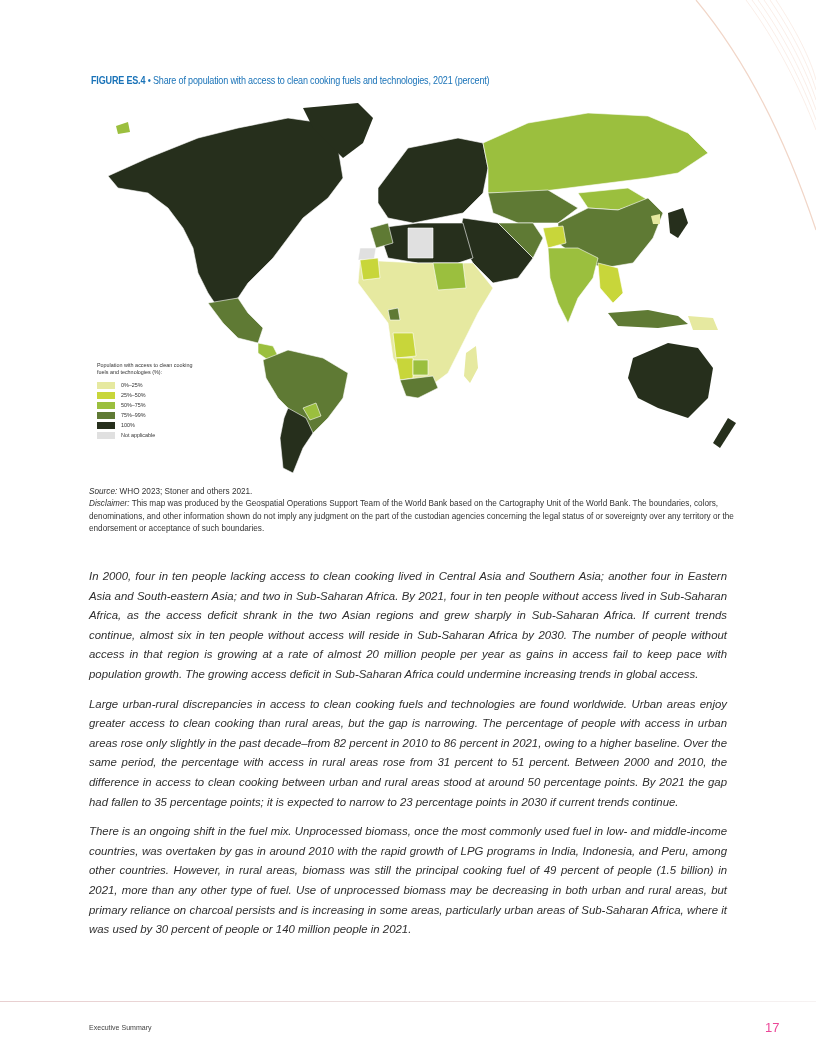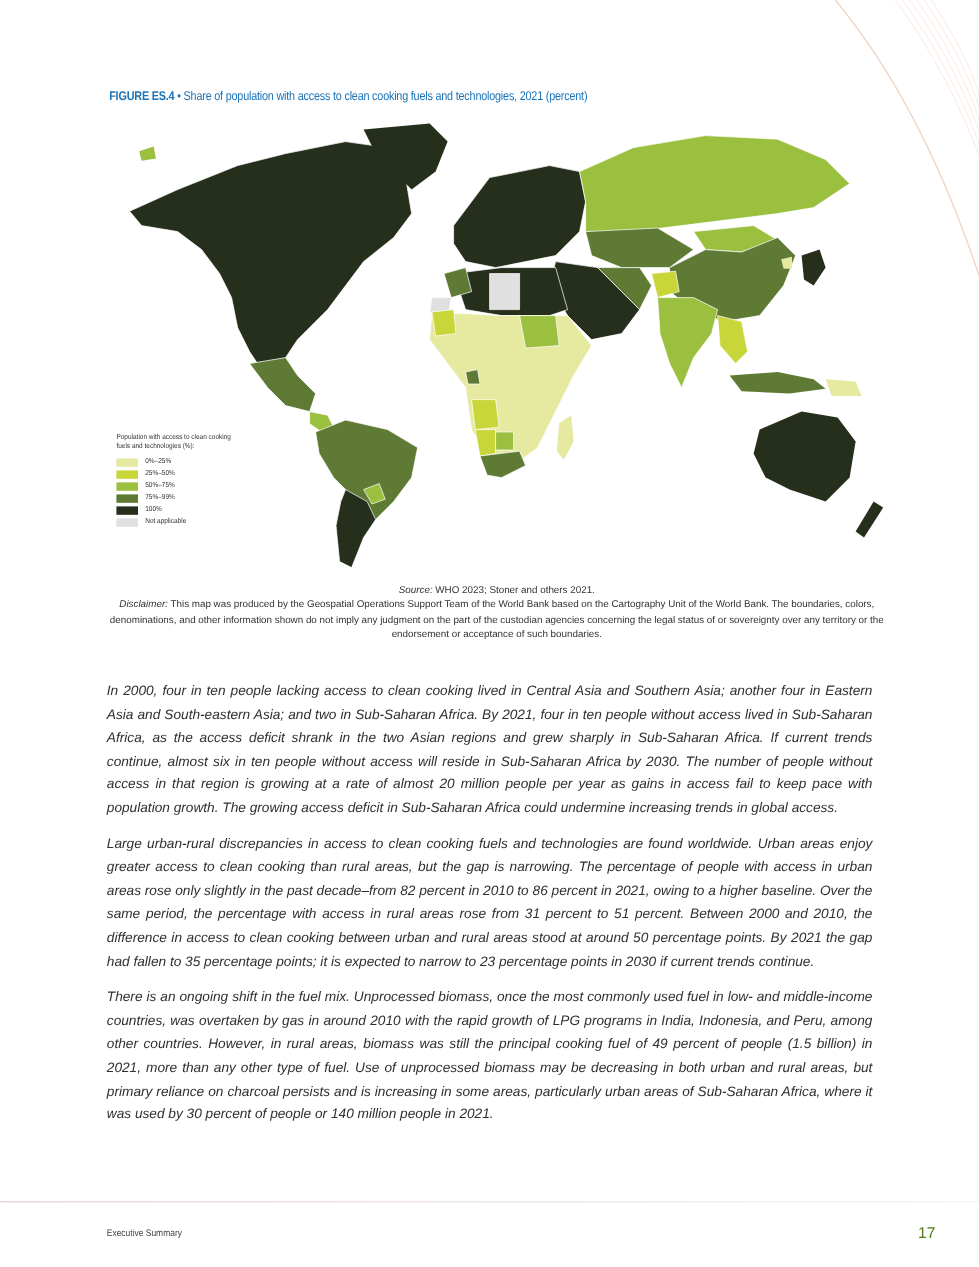--- a/index.html
+++ b/index.html
@@ -9,27 +9,27 @@
   .fig-title { position: absolute; left: 91px; top: 74px; font-size: 10.5px; color: #1a73b8;
                font-family: "Liberation Sans", sans-serif; letter-spacing: -0.2px; transform: scaleX(0.86); transform-origin: left; white-space: nowrap; }
   .fig-title .lbl { font-weight: bold; }
   .map-wrap { position: absolute; left: 88px; top: 98px; width: 650px; height: 380px; }
   .map-wrap svg { width: 100%; height: 100%; }
   .legend { position: absolute; left: 97px; top: 362px; font-size: 6px; color: #333; }
   .legend .ttl { line-height: 7px; margin-bottom: 4px; width: 110px; transform: scaleX(0.9); transform-origin: left; }
   .legend .row { display: flex; align-items: center; height: 10px; }
   .legend .sw { width: 18px; height: 7px; margin-right: 6px; }
   .legend .lab { transform: scaleX(0.9); transform-origin: left; white-space: nowrap; }
-  .source { position: absolute; left: 89px; top: 486px; width: 650px; font-size: 8.2px; line-height: 12.4px; color: #333; text-align: center; }
+  .source { position: absolute; left: 89px; top: 486px; width: 650px; font-size: 8.2px; line-height: 12.4px; color: #333; }
   .source i { font-style: italic; }
   .body-text { position: absolute; left: 89px; top: 567px; width: 638px; font-size: 11.4px; line-height: 19.6px; color: #2f2f2f; text-align: justify; font-style: italic; }
   .body-text p { margin: 0 0 10px 0; }
   .footer-line { position: absolute; left: 0; top: 1001px; width: 816px; height: 1px; background: linear-gradient(to right, #e8cfd0, #ede3e3 60%, #f6f2f2); }
   .footer-left { position: absolute; left: 89px; top: 1023px; font-size: 8px; color: #444; transform: scaleX(0.88); transform-origin: left; }
-  .page-num { position: absolute; left: 765px; top: 1020px; font-size: 13px; color: #4d7c0f; }
+  .page-num { position: absolute; left: 765px; top: 1020px; font-size: 13px; color: #ec4899; }
 </style>
 </head>
 <body>
 
 <svg class="deco" viewBox="0 0 130 260">
   <path d="M10 0 C 60 60, 100 140, 130 230" fill="none" stroke="#f1d6c8" stroke-width="1.2"></path>
   <g stroke="#f6e2d8" stroke-width="0.6" fill="none">
     <path d="M60 0 C 90 40, 115 90, 130 130"></path>
     <path d="M66 0 C 94 38, 117 84, 130 120"></path>
     <path d="M72 0 C 98 36, 119 78, 130 110"></path>

